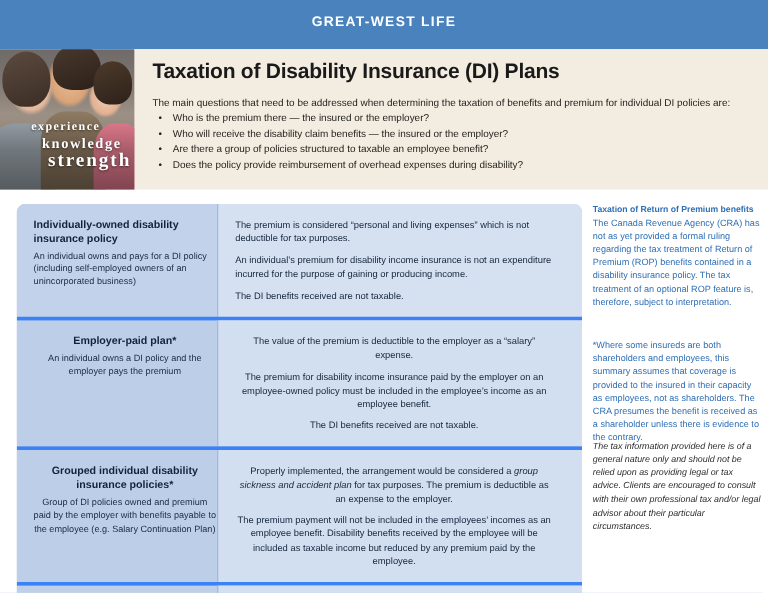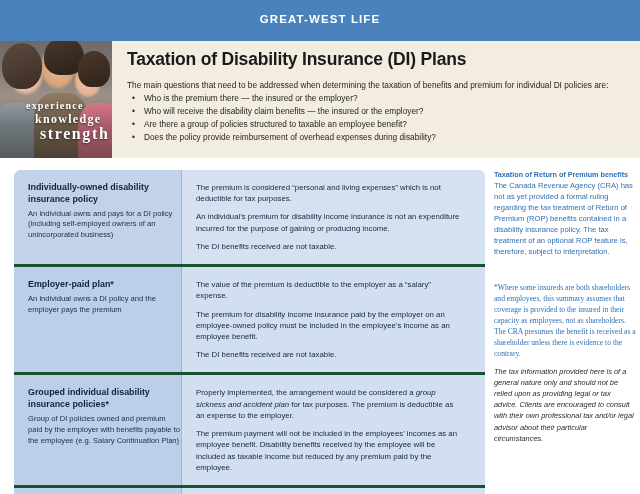--- a/index.html
+++ b/index.html
@@ -96,21 +96,21 @@
   }
 
   
   .table{
     position:absolute;left:14px;top:170px;width:471px;
     background:#b9cbe6;
     border-radius:7px;
     overflow:hidden;
   }
   .trow{display:flex;position:relative;background:#bfcfe8;}
-  .trow + .trow{border-top:3px solid #14532d;}
+  .trow + .trow{border-top:3px solid #3b82f6;text-align:center;}
   .tcell-a{
     width:168px;box-sizing:border-box;
     padding:12px 1px 12px 14px;
     border-right:1px solid #9fb4d4;
   }
   .tcell-b{
     flex:1;box-sizing:border-box;
     padding:12px 24px 12px 14px;
   }
   .rowtitle{
@@ -138,21 +138,21 @@
   
   .side{position:absolute;left:494px;top:170px;width:140px;}
   .side-h{
     color:#2f6fb5;font-size:7.2px;font-weight:bold;line-height:1.42;margin:0;
   }
   .side-p{
     color:#2f6fb5;font-size:7.6px;line-height:1.45;margin:0;
   }
   .side-note{
     position:absolute;left:494px;top:282px;width:142px;
-    color:#2f6fb5;font-size:7.6px;line-height:1.45;font-family:Liberation Serif, serif;
+    color:#2f6fb5;font-size:7.6px;line-height:1.45;
   }
   .side-legal{
     position:absolute;left:494px;top:366px;width:142px;
     color:#2b2b2b;font-size:7.4px;line-height:1.5;font-style:italic;
   }
 </style>
 </head>
 <body>
 
 <div class="page">

